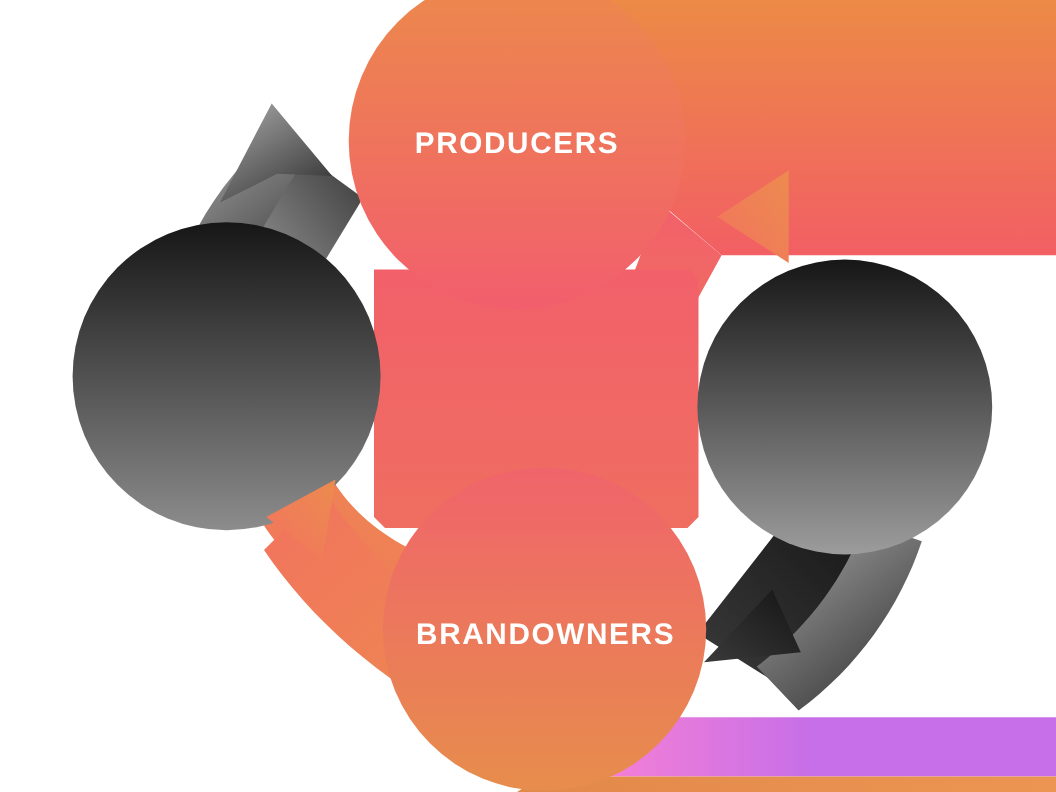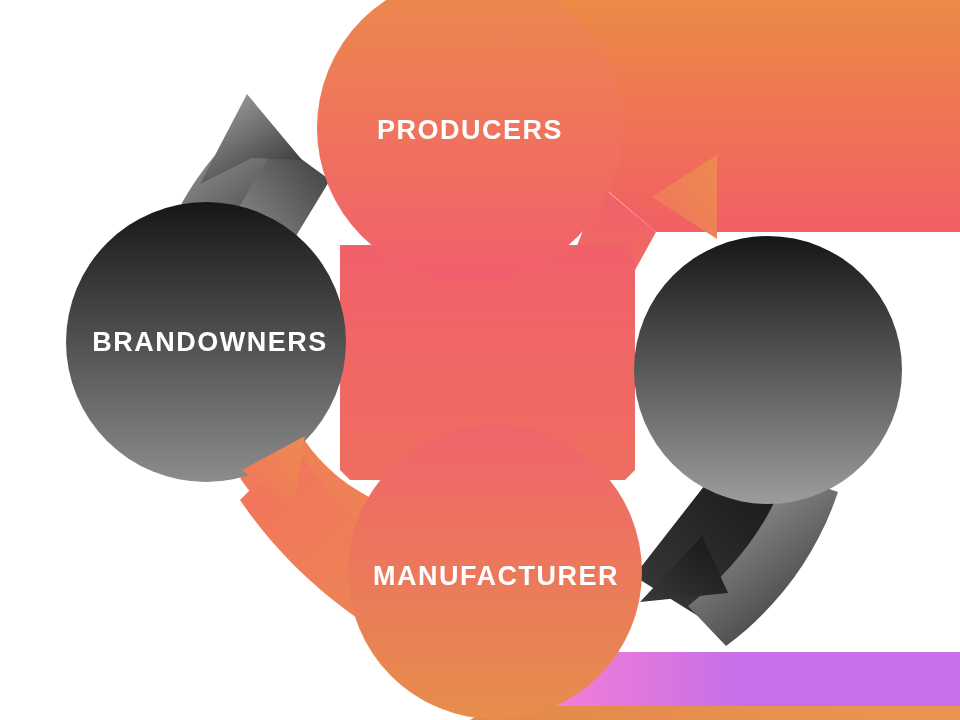--- a/index.html
+++ b/index.html
@@ -104,15 +104,14 @@
     <circle cx="768" cy="370" r="134" fill="url(#gDark2)"></circle>
     <circle cx="495" cy="572" r="147" fill="url(#gM)"></circle>
 
     <path d="M 247,94 L 302,160 L 252,158 L 200,184 Z" fill="url(#gGrayBand)"></path>
     <path d="M 652,197 L 717,155 L 717,239 Z" fill="url(#gOrangeBand)"></path>
     <path d="M 640,602 L 702,536 L 728,593 Z" fill="url(#gDarkBand)"></path>
     <path d="M 242,470 L 305,436 L 293,509 Z" fill="url(#gOrangeBand)"></path>
   </svg>
 
   <div class="node-label" style="left:310px;top:115px;">PRODUCERS</div>
-  <div class="node-label" style="left:336px;top:561px;">MANUFACTURER</div>
-  <div class="node-label" style="left:50px;top:327px;">BRANDOWNERS</div>
+  <div class="node-label" style="left:336px;top:561px;">BRANDOWNERS</div>
 </div>
 
 </body></html>

